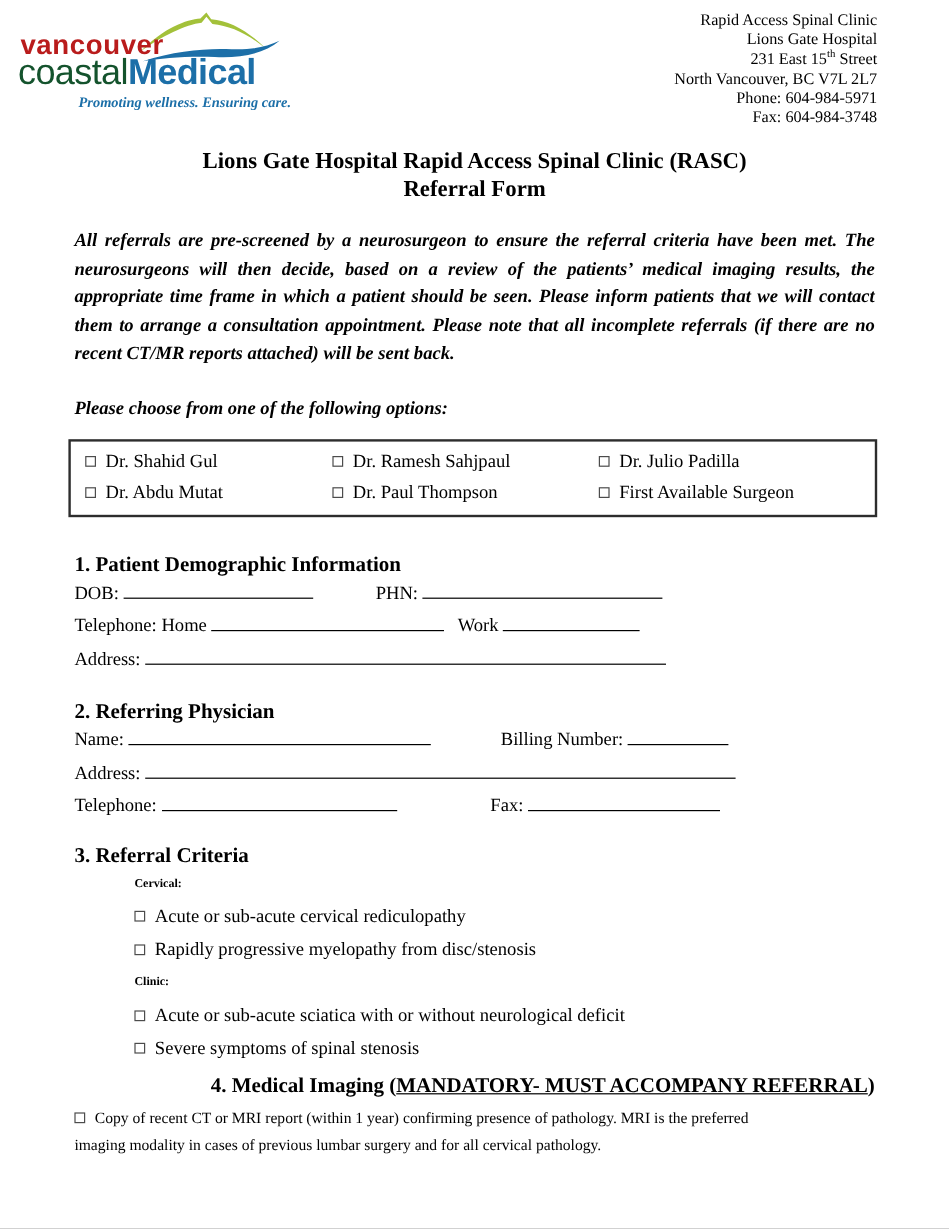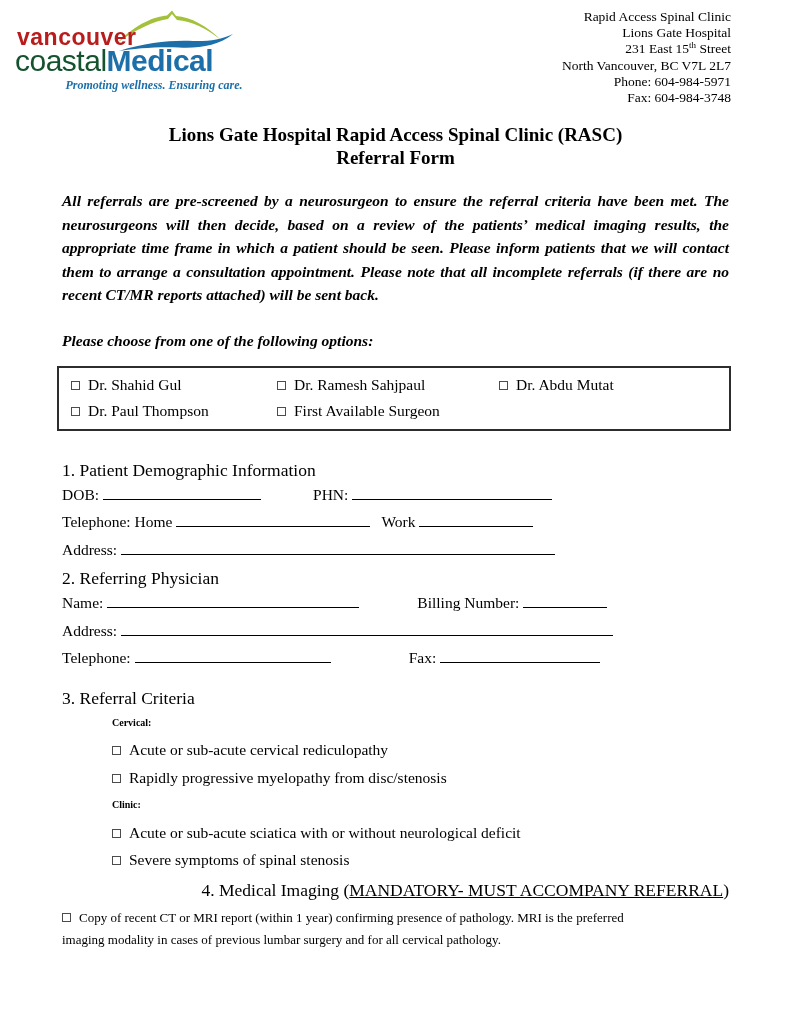--- a/index.html
+++ b/index.html
@@ -36,23 +36,23 @@
 
   
   .opt-box { margin-top: 16px; margin-left: -5px; margin-right: -2px; border: 2px solid #2d2d2d;
     padding: 7px 10px 8px 12px; display: grid; grid-template-columns: 206px 222px auto; row-gap: 6px; }
   .opt { font-size: 15.5px; line-height: 20px; white-space: nowrap; }
 
   .cb { display: inline-block; width: 9px; height: 9px; border: 1px solid #4c4c4c;
     margin-right: 8px; vertical-align: 0px; background: #fff; cursor: pointer; }
 
   
-  .sec-h { font-weight: normal; font-size: 17.5px; }
+  .sec-h { font-weight: bold; font-size: 17.5px; }
   .sec1-h { margin-top: 29px; }
-  .sec2-h { margin-top: 5px; }
+  .sec2-h { margin-top: 19px; }
   .sec3-h { margin-top: 16px; }
   .sec4-h { margin-top: 6px; text-align: right; }
   .underlined { text-decoration: underline; }
 
   .frow { font-size: 15.5px; height: 27.5px; line-height: 27.5px; white-space: nowrap; }
   .frow:first-of-type { margin-top: 2px; }
   .bl { display: inline-block; border-bottom: 1px solid #000; height: 14px; margin-left: 4px; }
   .gap { display: inline-block; }
 
   .indent { margin-left: 50px; }
@@ -94,20 +94,21 @@
       <div>Referral Form</div>
     </div>
 
     <p class="intro">All referrals are pre-screened by a neurosurgeon to ensure the referral criteria have been met. The neurosurgeons will then decide, based on a review of the patients’ medical imaging results, the appropriate time frame in which a patient should be seen.  Please inform patients that we will contact them to arrange a consultation appointment.  Please note that all incomplete referrals (if there are no recent CT/MR reports attached) will be sent back.</p>
 
     <div class="choose">Please choose from one of the following options:</div>
 
     <div class="opt-box">
       <div class="opt"><span class="cb"></span><span>Dr. Shahid Gul</span></div>
       <div class="opt"><span class="cb"></span><span>Dr. Ramesh Sahjpaul</span></div>
+      <div class="opt"><span class="cb"></span><span>Dr. Julio Padilla</span></div>
       <div class="opt"><span class="cb"></span><span>Dr. Abdu Mutat</span></div>
       <div class="opt"><span class="cb"></span><span>Dr. Paul Thompson</span></div>
       <div class="opt"><span class="cb"></span><span>First Available Surgeon</span></div>
     </div>
 
     <div class="sec-h sec1-h">1. Patient Demographic Information</div>
     <div class="frow">
       <span>DOB:</span><span class="bl" style="width:158px"></span><span class="gap" style="width:52px"></span><span>PHN:</span><span class="bl" style="width:200px"></span>
     </div>
     <div class="frow">

